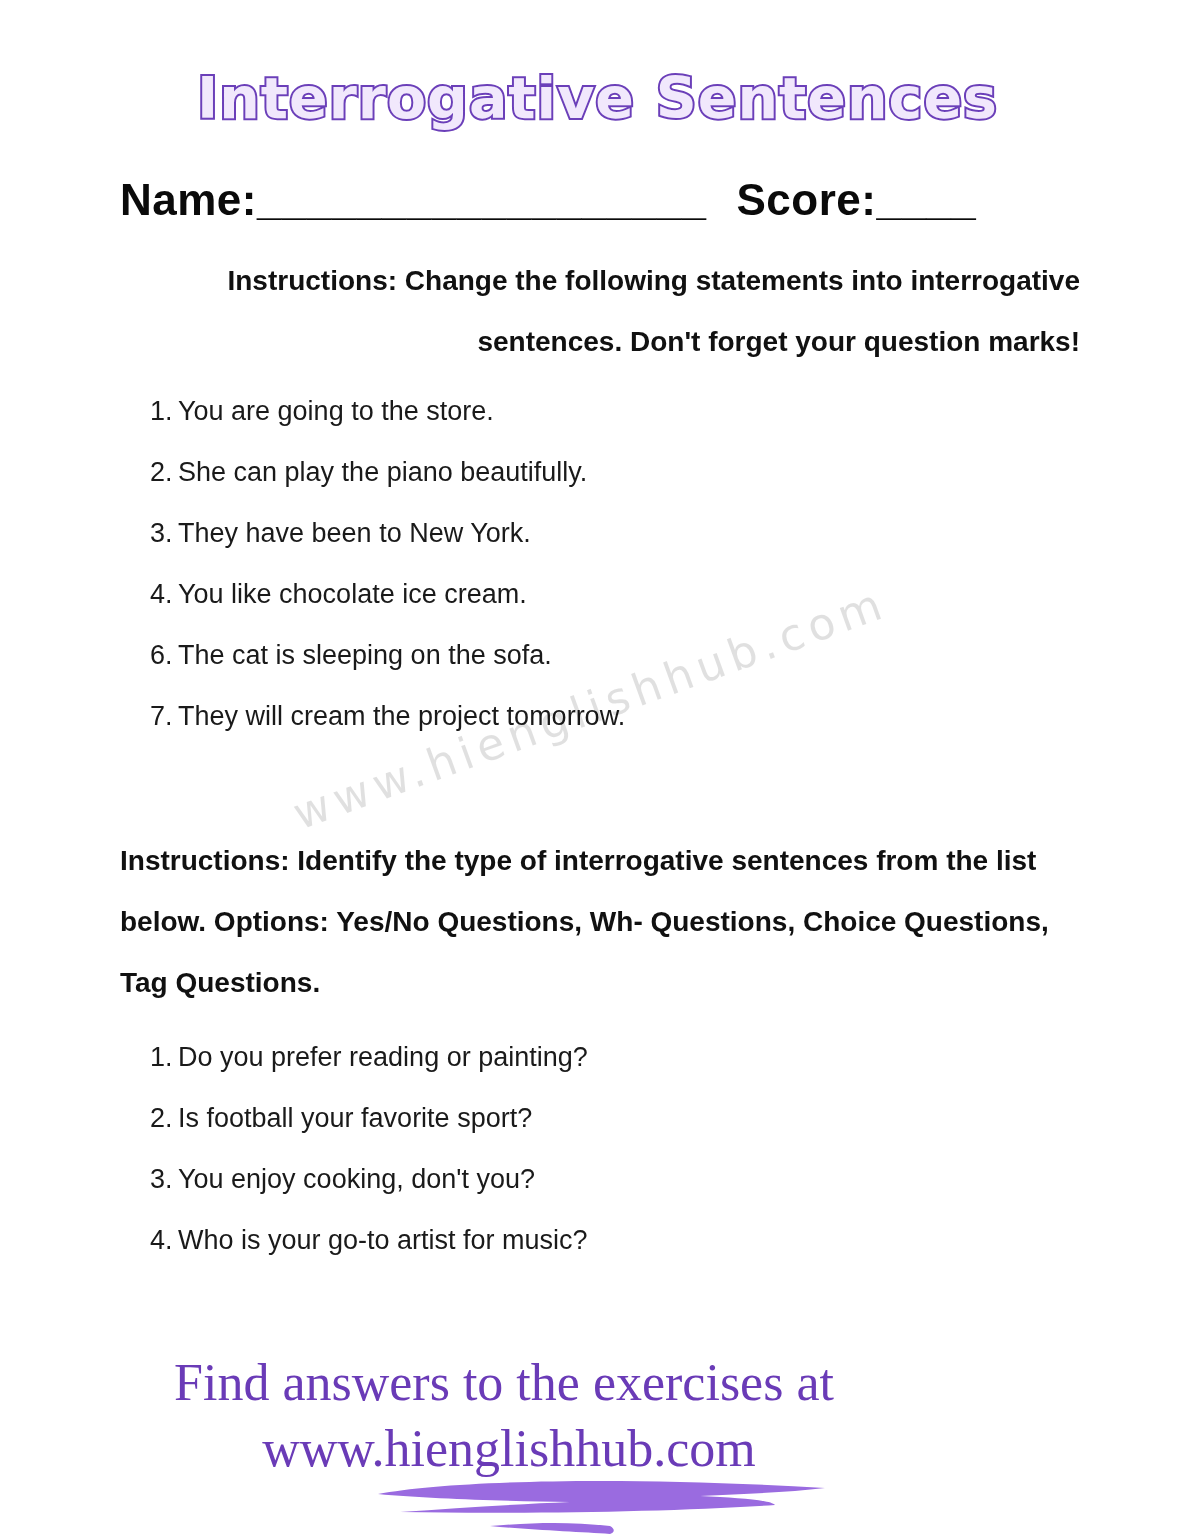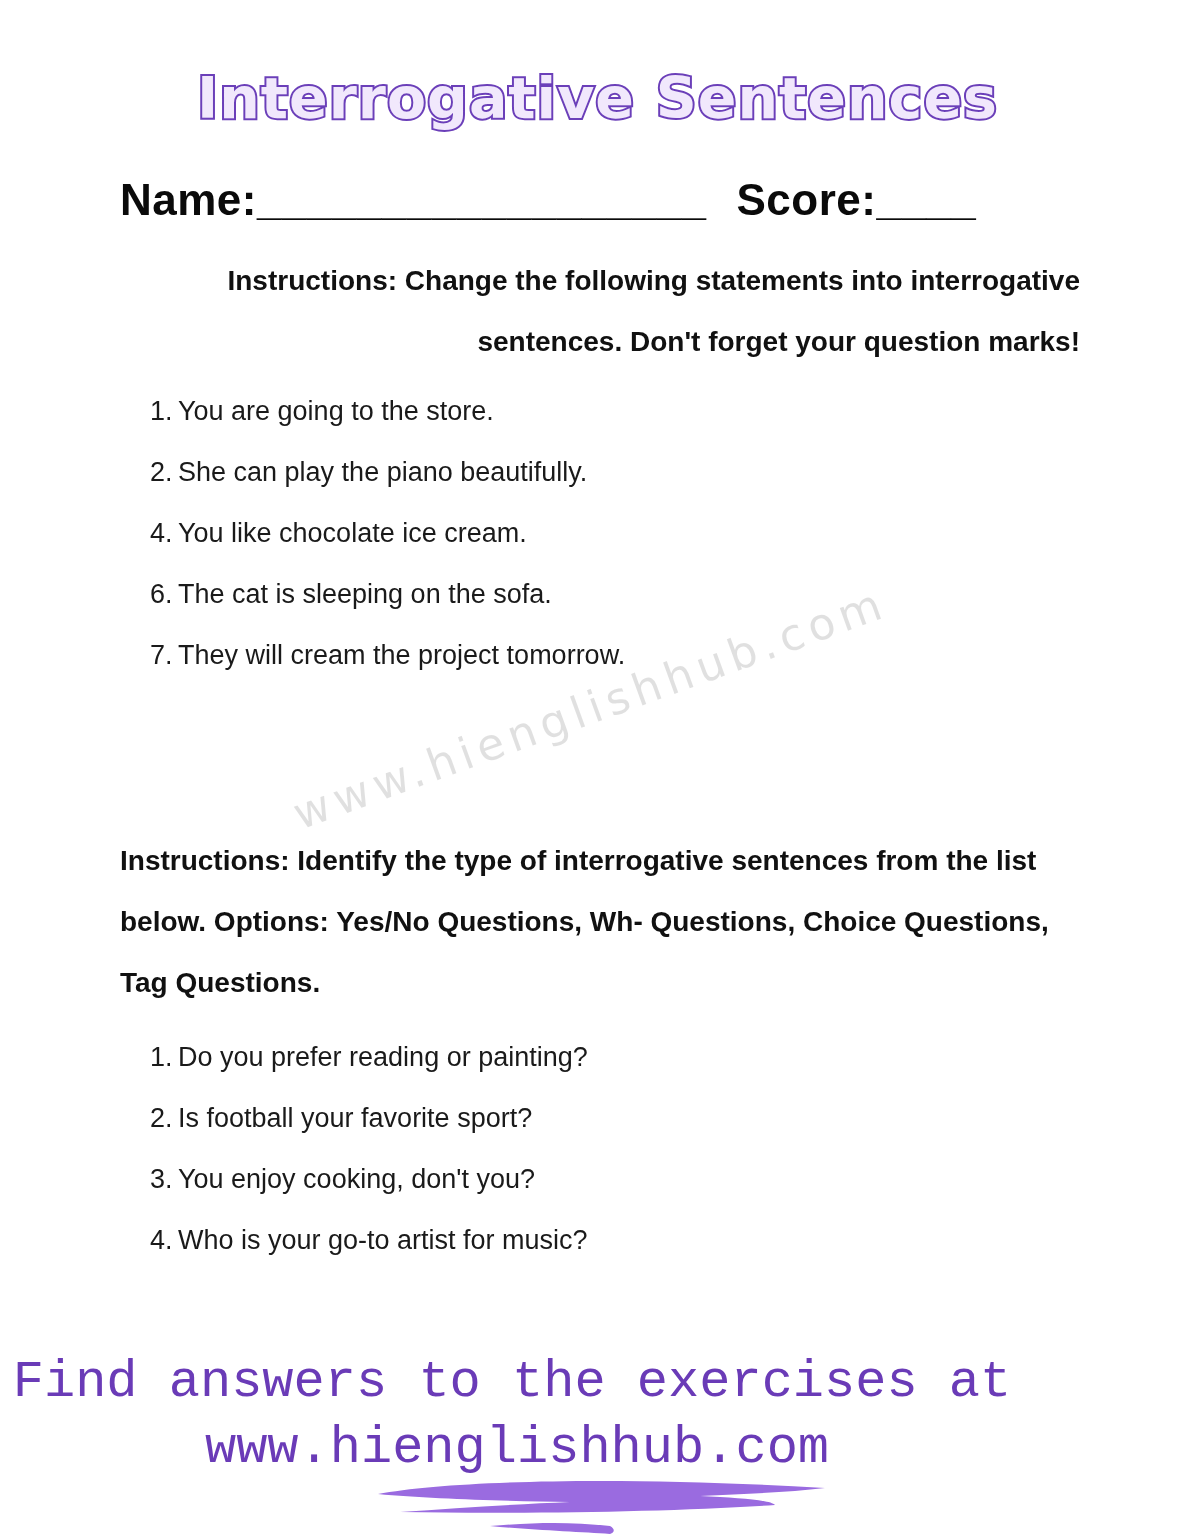--- a/index.html
+++ b/index.html
@@ -71,47 +71,48 @@
       font-size: 44px;
       letter-spacing: 6px;
       color: rgba(0,0,0,0.12);
       transform: rotate(-20deg);
       transform-origin: left center;
       white-space: nowrap;
       font-family: "DejaVu Sans", sans-serif;
     }
     .footer {
       position: absolute;
-      left: 16px; top: 1350px;
+      left: 8px; top: 1350px;
       width: 1002px;
       text-align: center;
       color: #6a3bb7;
       font-size: 52px;
       line-height: 66px;
-      font-family: Liberation Mono, monospace;
+      font-family: Liberation Serif, serif;
     }
     .footer .l1 { display: block; margin-left: -10px; }
     .footer .l2 { display: block; }
     .brush {
       position: absolute;
       left: 370px; top: 1474px;
     }
   </style>
 </head>
 <body>
 
 <div class="title">Interrogative Sentences</div>
 
 <div class="name-score"><span>Name:__________________</span><span class="gap"></span><span>Score:____</span></div>
 
 <div class="instr instr1">Instructions: Change the following statements into interrogative sentences. Don't forget your question marks!</div>
 
 <ol class="list list1">
   <li><span class="num">1.</span><span>You are going to the store.</span></li>
   <li><span class="num">2.</span><span>She can play the piano beautifully.</span></li>
+  <li><span class="num">3.</span><span>They have been to New York.</span></li>
   <li><span class="num">4.</span><span>You like chocolate ice cream.</span></li>
   <li><span class="num">6.</span><span>The cat is sleeping on the sofa.</span></li>
   <li><span class="num">7.</span><span>They will cream the project tomorrow.</span></li>
 </ol>
 
 <div class="watermark">www.hienglishhub.com</div>
 
 <div class="instr instr2">Instructions: Identify the type of interrogative sentences from the list below. Options: Yes/No Questions, Wh- Questions, Choice Questions, Tag Questions.</div>
 
 <ol class="list list2">

